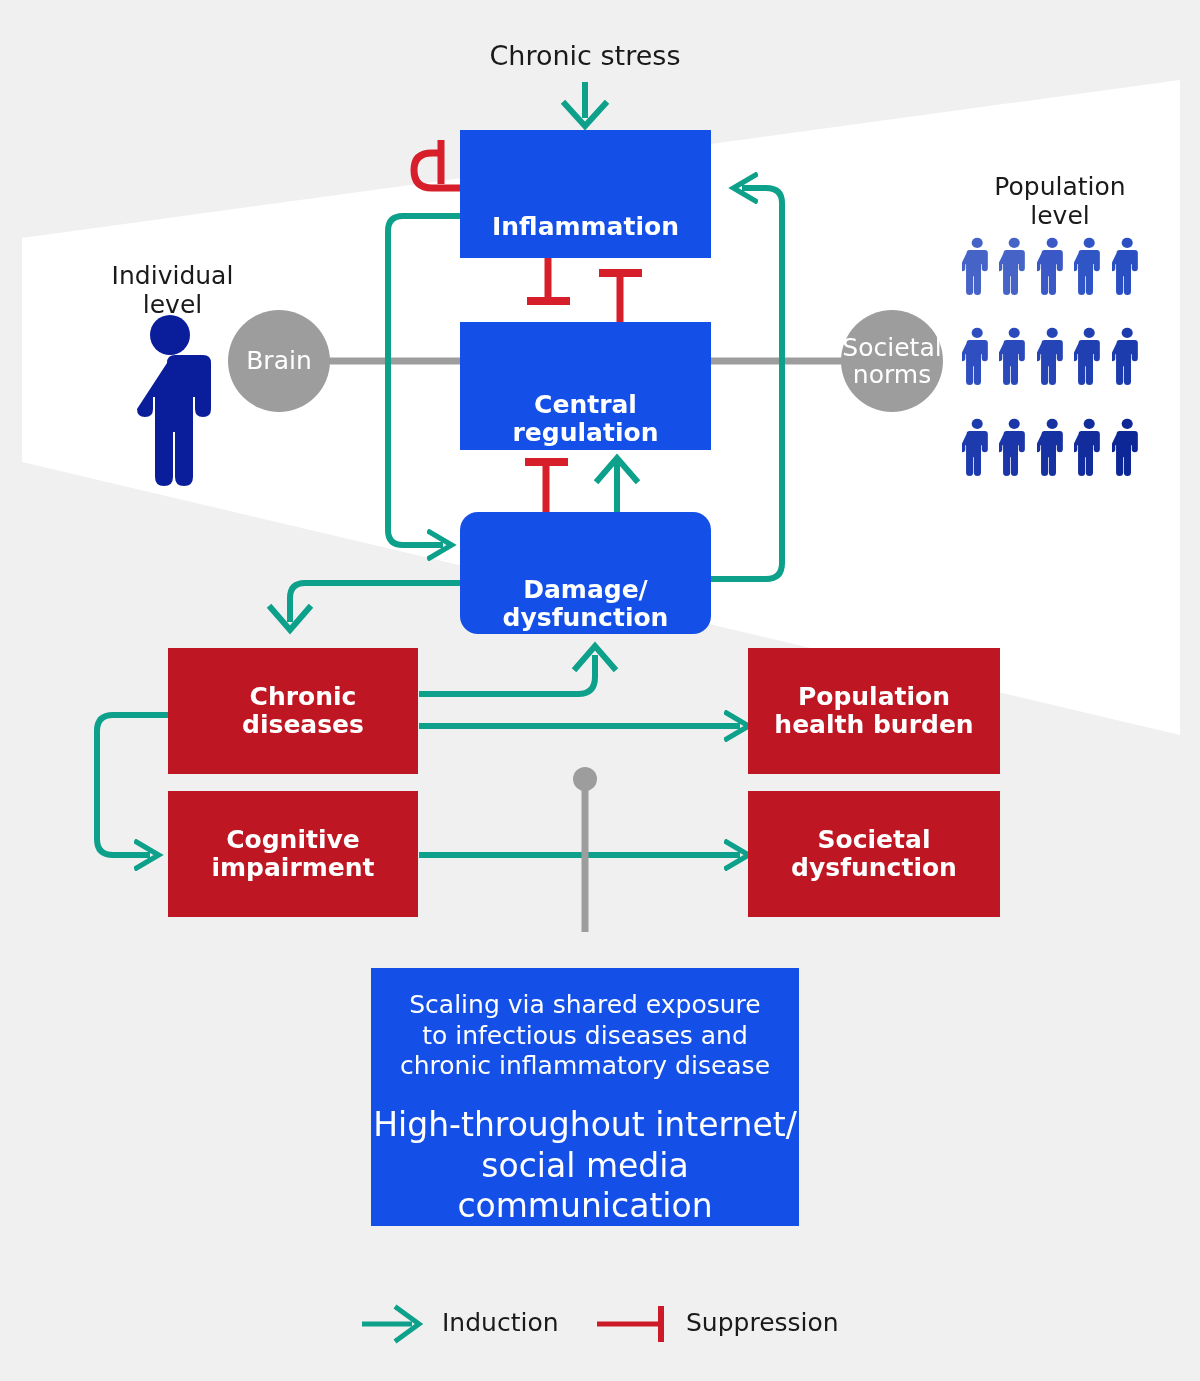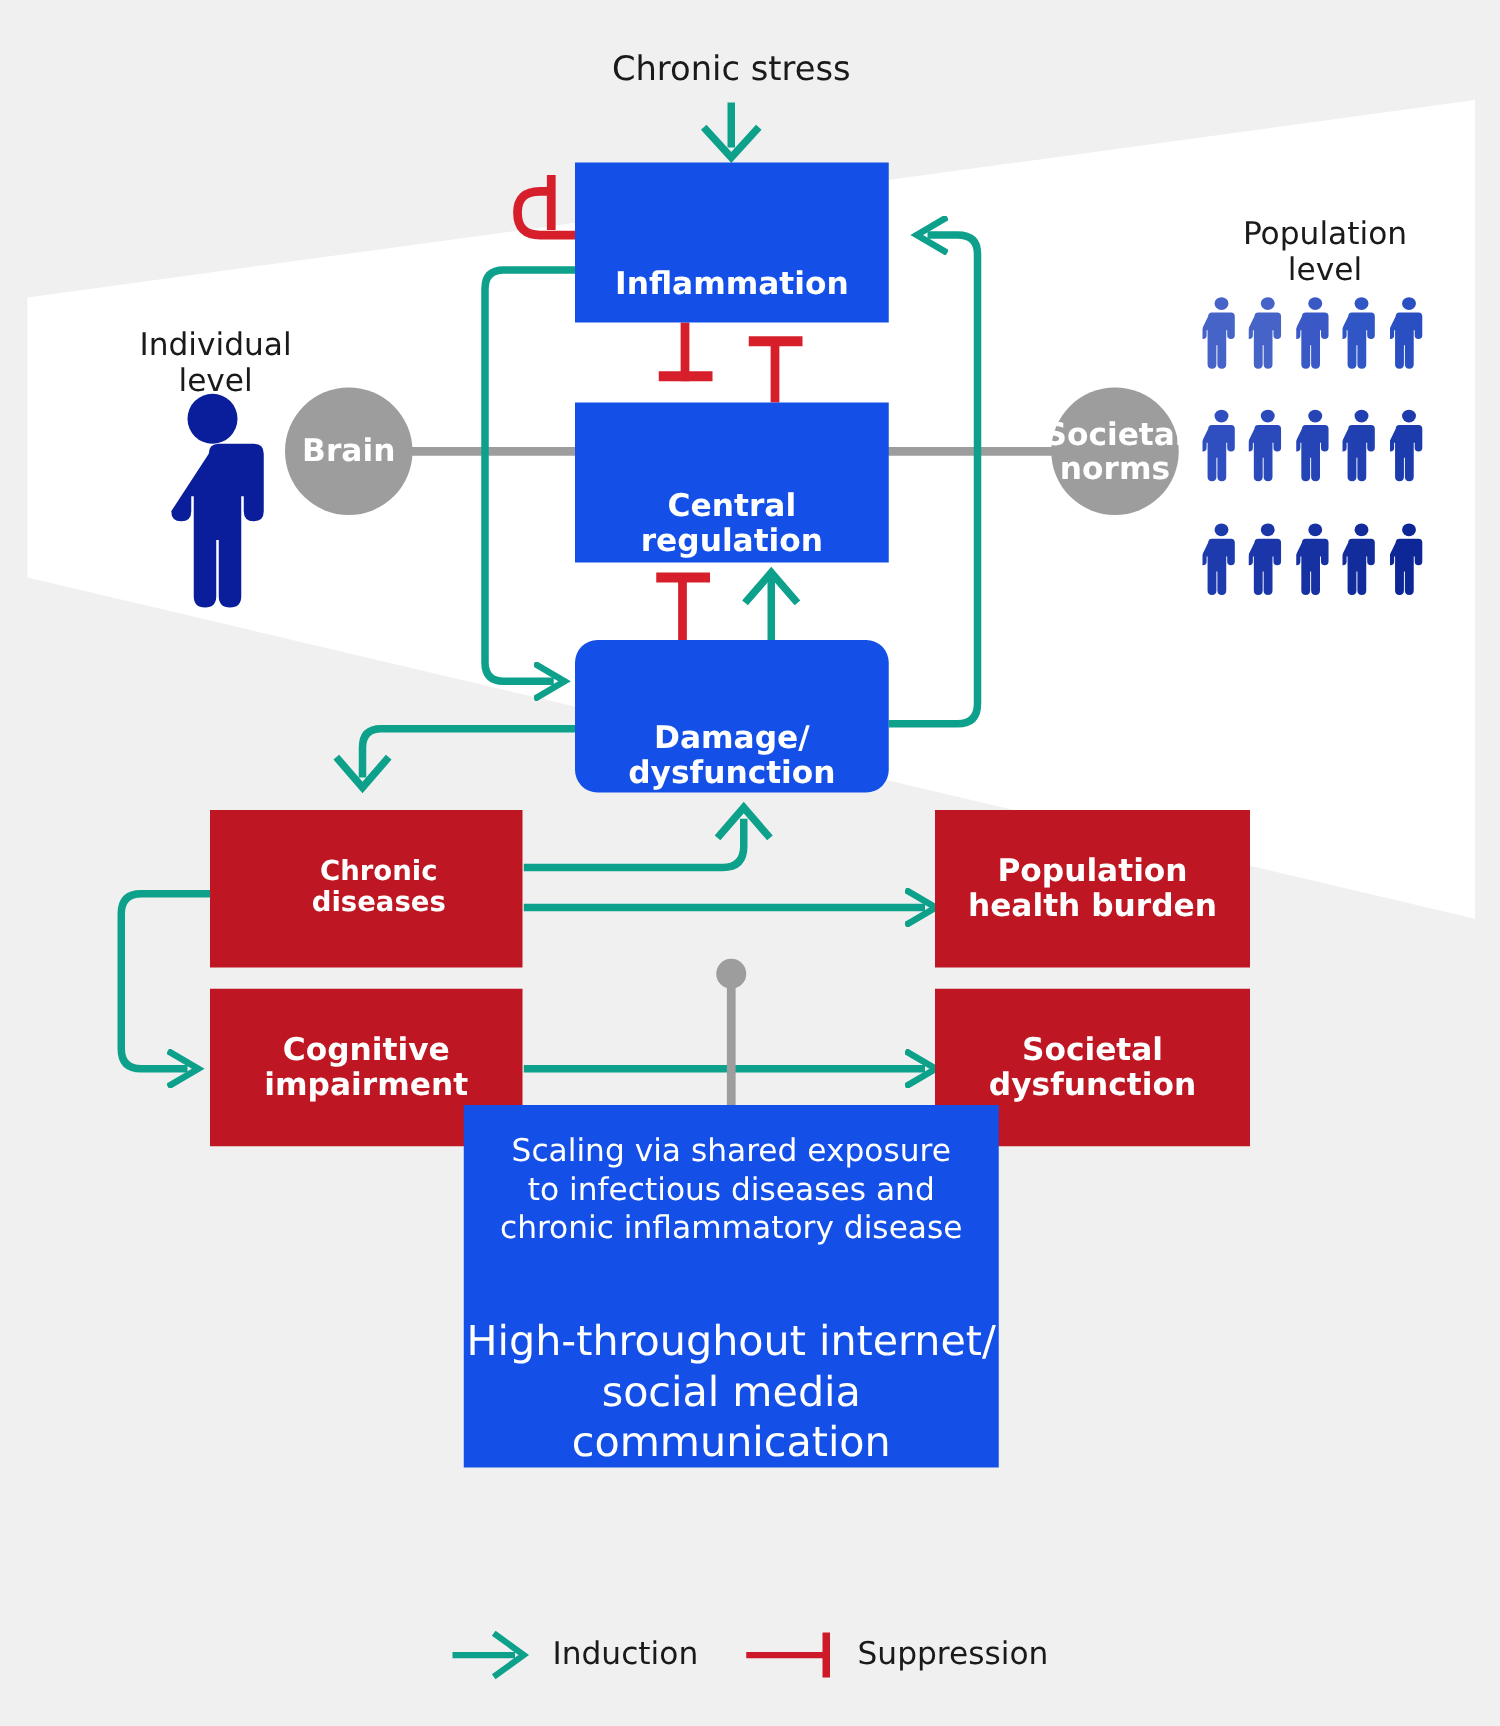--- a/index.html
+++ b/index.html
@@ -13,21 +13,21 @@
   #svg-layer{position:absolute;left:0;top:0;width:1200px;height:1381px;}
 
   .box{position:absolute;box-sizing:border-box;display:flex;flex-direction:column;
        align-items:center;justify-content:center;text-align:center;color:#fff;}
   .box-blue{background:#1450E8;}
   .box-red{background:#BE1622;}
   .box-title{font-weight:bold;line-height:1.12;}
 
   .circle-node{position:absolute;border-radius:50%;background:#9d9d9d;color:#fff;
     display:flex;align-items:center;justify-content:center;text-align:center;
-    font-weight:bold;line-height:1.1;}
+    font-weight:normal;line-height:1.1;}
 
   .plain-label{position:absolute;color:#1a1a1a;text-align:center;line-height:1.15;}
 
   .legend{position:absolute;display:flex;align-items:center;}
   .legend-text{color:#1a1a1a;font-size:25px;margin-left:14px;}
 
   .people-grid{position:absolute;display:grid;grid-template-columns:repeat(5,1fr);
     grid-template-rows:repeat(3,1fr);column-gap:7px;row-gap:6px;}
   .person-cell{width:100%;height:100%;}
 </style>
@@ -307,21 +307,21 @@
         </svg></div>
       <div class="person-cell"><svg viewBox="0 0 60 120" width="100%" height="100%" preserveAspectRatio="xMidYMid meet">
           <g fill="#0E2796">
             <ellipse cx="30" cy="12" rx="11" ry="10"></ellipse>
             <path d="M9,32 q0,-6 6,-6 h30 q6,0 6,6 v30 q0,6 -6,6 q-6,0 -6,-6 v-8 h-1.5 v54 q0,7 -7,7 q-7,0 -7,-7 v-30 h-1.5 v30 q0,7 -7,7 q-7,0 -7,-7 v-54 h-1.5 v8 q0,6 -6,6 q-6,0 -6,-6 z"></path>
           </g>
         </svg></div>
     </div>
 
   <div class="box box-red" style="left:168px;top:648px;width:250px;height:126px;">
-    <div class="box-title" style="font-size:22px;margin-left:20px;">
+    <div class="box-title" style="font-size:25px;margin-left:20px;">
       <div>Chronic</div>
       <div>diseases</div>
     </div>
   </div>
 
   <div class="box box-red" style="left:168px;top:791px;width:250px;height:126px;">
     <div class="box-title" style="font-size:25px;">
       <div>Cognitive</div>
       <div>impairment</div>
     </div>
@@ -334,21 +334,21 @@
     </div>
   </div>
 
   <div class="box box-red" style="left:748px;top:791px;width:252px;height:126px;">
     <div class="box-title" style="font-size:25px;">
       <div>Societal</div>
       <div>dysfunction</div>
     </div>
   </div>
 
-  <div class="box box-blue" style="left:371px;top:884px;width:428px;height:290px;justify-content:flex-start;padding-top:22px;">
+  <div class="box box-blue" style="left:371px;top:968px;width:428px;height:258px;justify-content:flex-start;padding-top:22px;">
     <div style="font-size:25px;line-height:1.22;">
       <div>Scaling via shared exposure</div>
       <div>to infectious diseases and</div>
       <div>chronic inflammatory disease</div>
     </div>
     <div style="height:70px;"></div>
     <div style="font-size:33px;line-height:1.22;">
       <div>High-throughout internet/</div>
       <div>social media communication</div>
     </div>

